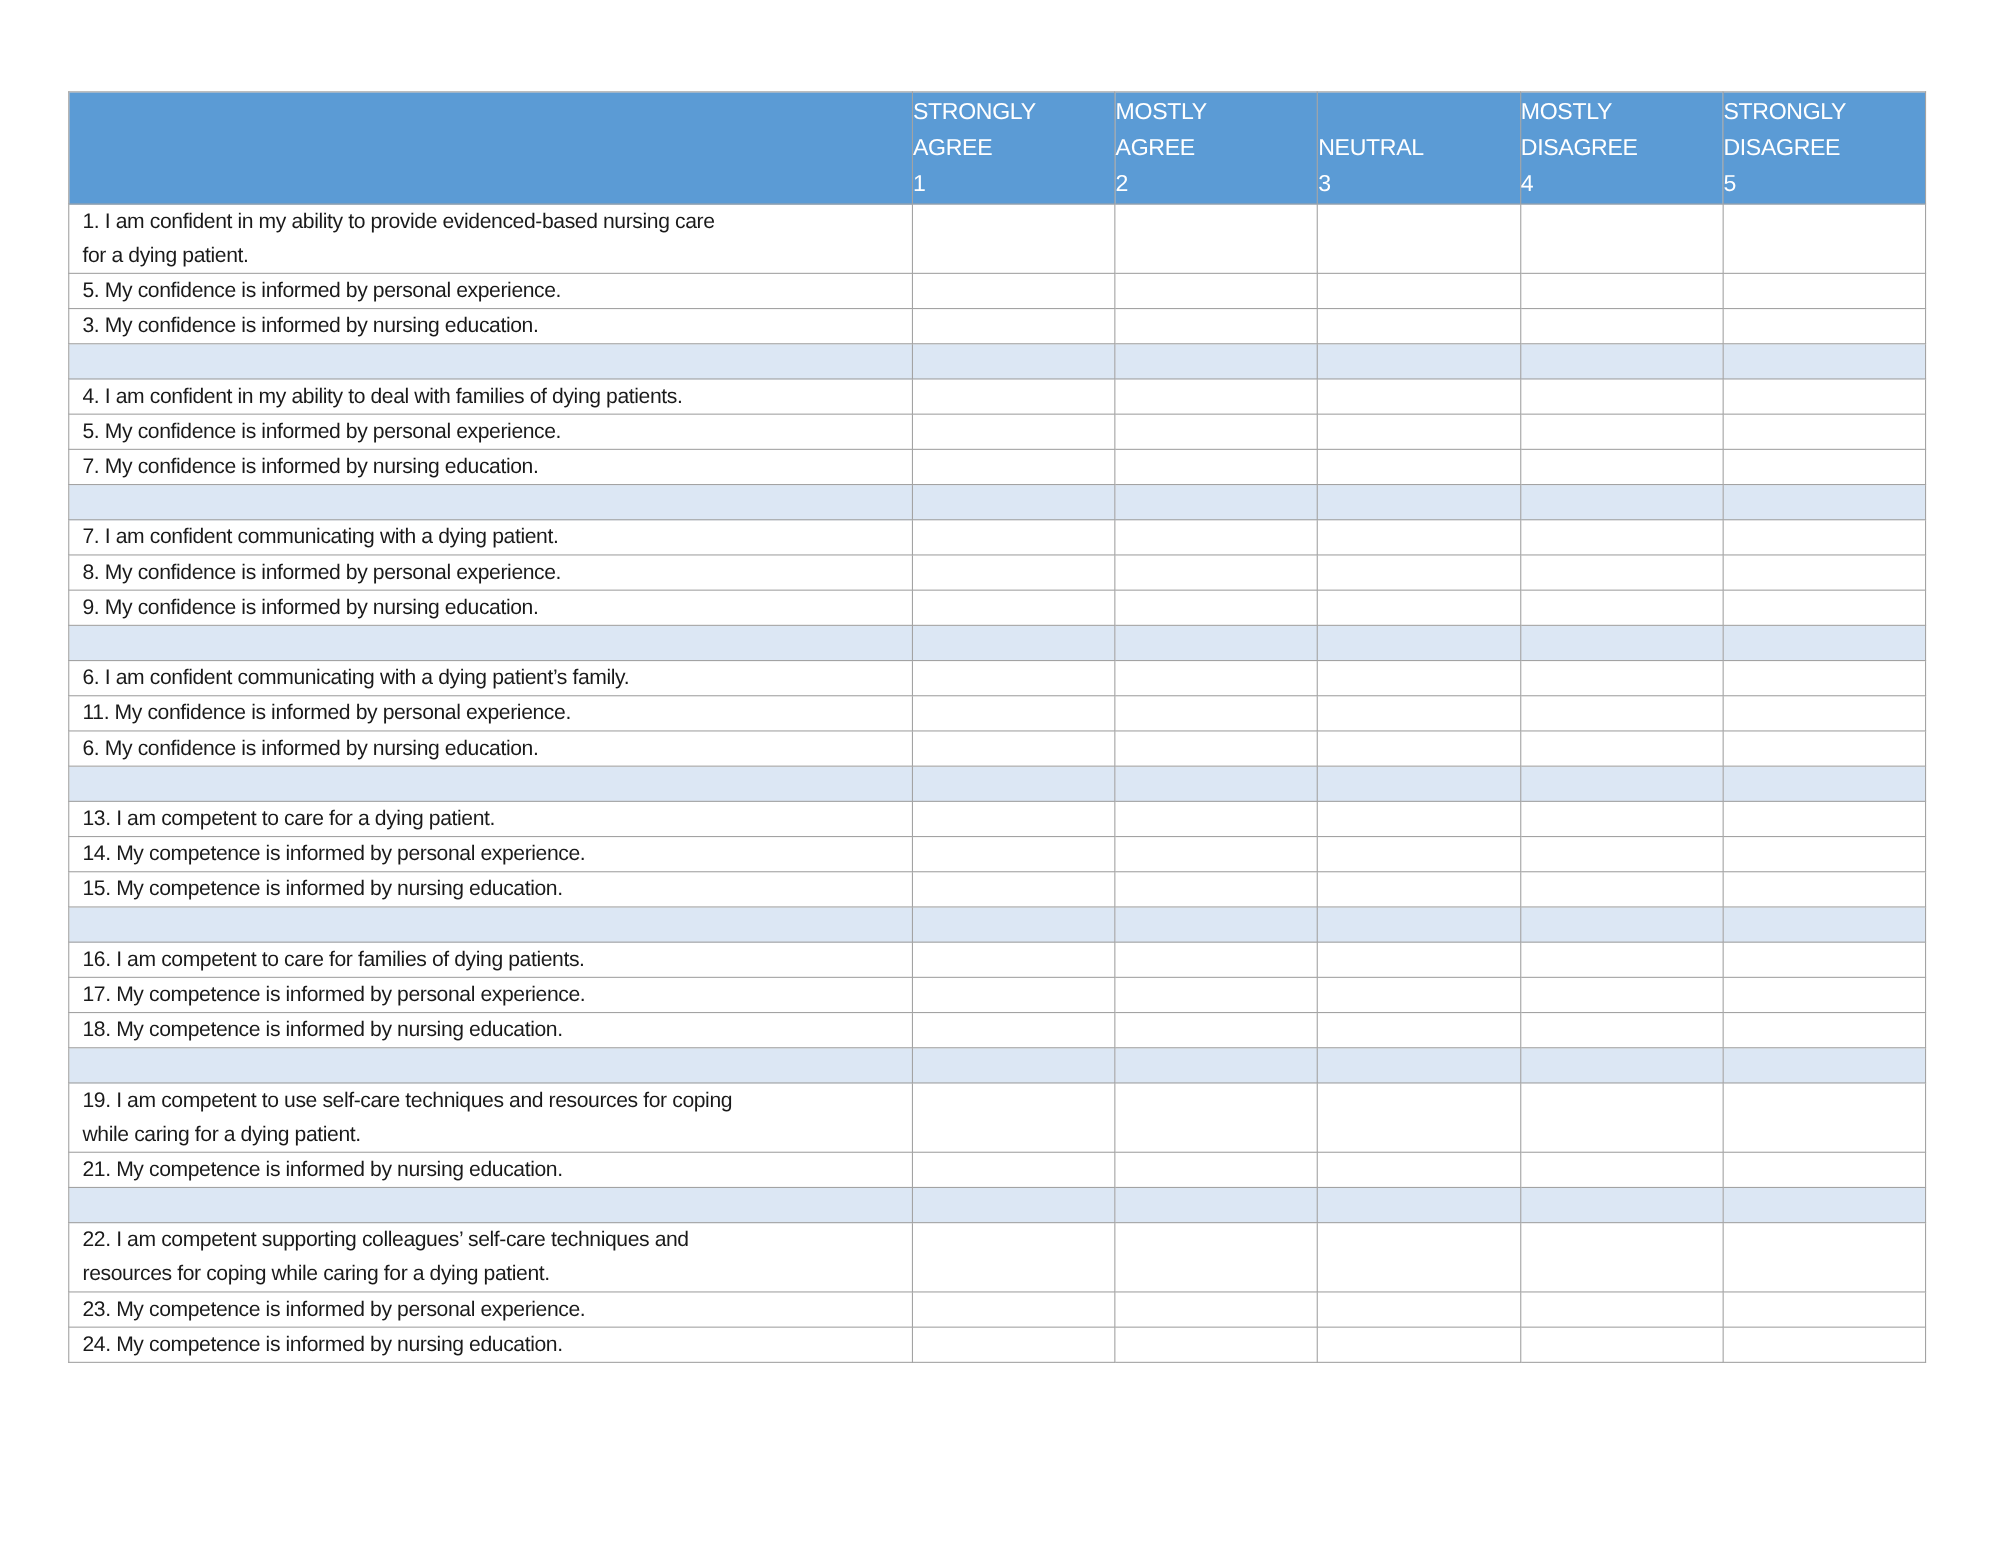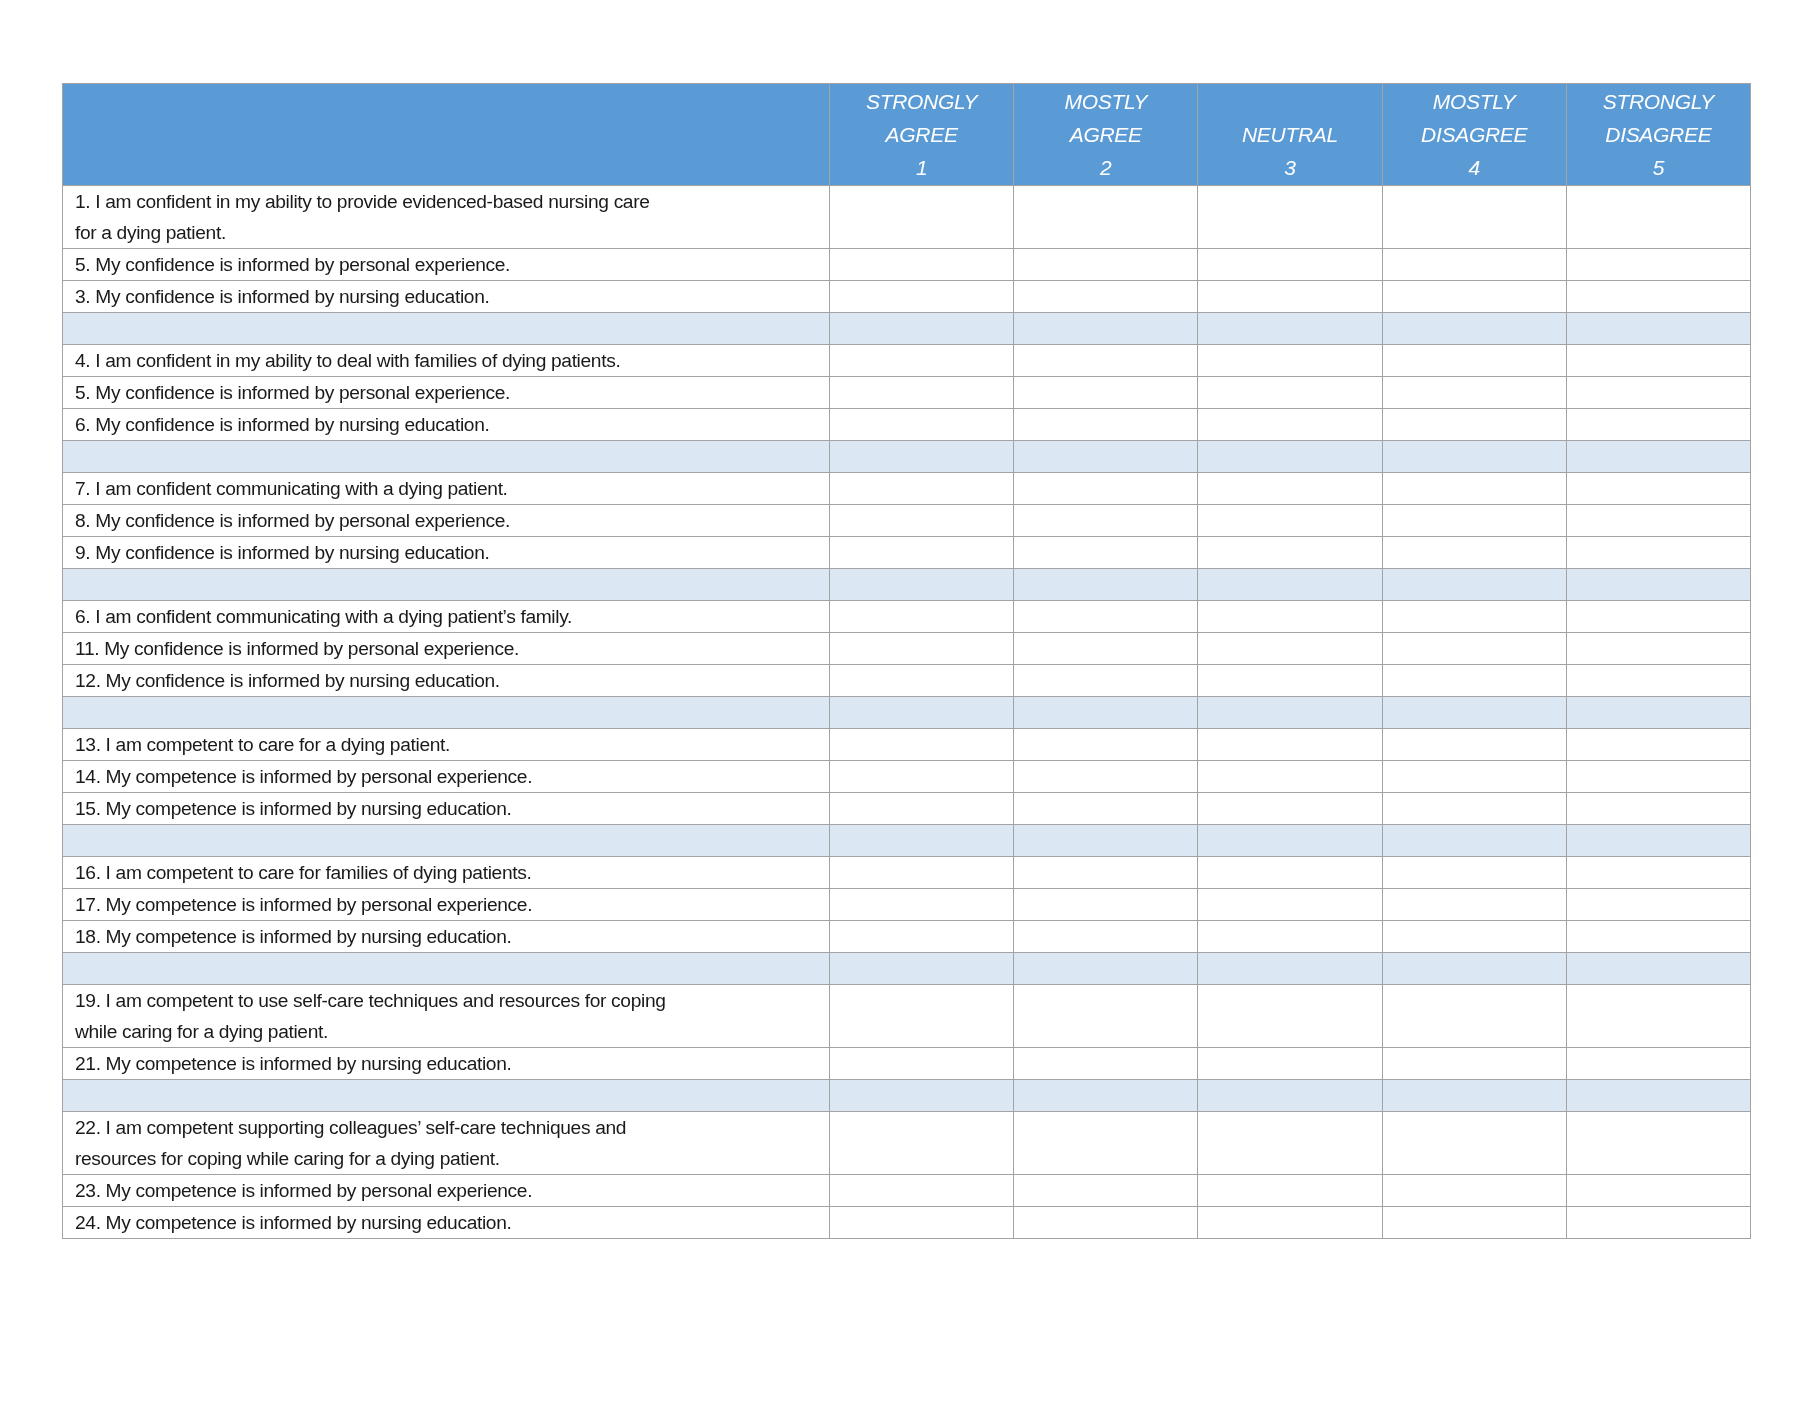--- a/index.html
+++ b/index.html
@@ -29,27 +29,26 @@
     box-sizing: border-box;
   }
   .col-statement { width: 767px; }
   .col-rating { width: 184.2px; }
 
   .header-row th {
     background: #5b9bd5;
     color: #ffffff;
     font-weight: normal;
     height: 102px;
-    text-align: center;
+    text-align: left;
     vertical-align: bottom;
     font-size: 21px;
     line-height: 33px;
     padding-bottom: 1px;
     letter-spacing: -0.3px;
-    font-style: italic;
   }
   .header-row th .hdr-line { display: block; }
 
   .stmt-cell {
     font-size: 19.2px;
     line-height: 31px;
     padding: 0 8px 0 12px !important;
     white-space: pre-line;
     letter-spacing: -0.35px;
     vertical-align: top;
@@ -147,85 +146,85 @@
       </tr>
       <tr class="single">
         <td class="stmt-cell">5. My confidence is informed by personal experience.</td>
         <td class="rating-cell"></td>
         <td class="rating-cell"></td>
         <td class="rating-cell"></td>
         <td class="rating-cell"></td>
         <td class="rating-cell"></td>
       </tr>
       <tr class="single">
+        <td class="stmt-cell">7. My confidence is informed by nursing education.</td>
+        <td class="rating-cell"></td>
+        <td class="rating-cell"></td>
+        <td class="rating-cell"></td>
+        <td class="rating-cell"></td>
+        <td class="rating-cell"></td>
+      </tr>
+      <tr class="sep">
+        <td class="stmt-cell"></td>
+        <td class="rating-cell"></td>
+        <td class="rating-cell"></td>
+        <td class="rating-cell"></td>
+        <td class="rating-cell"></td>
+        <td class="rating-cell"></td>
+      </tr>
+      <tr class="single">
+        <td class="stmt-cell">7. I am confident communicating with a dying patient.</td>
+        <td class="rating-cell"></td>
+        <td class="rating-cell"></td>
+        <td class="rating-cell"></td>
+        <td class="rating-cell"></td>
+        <td class="rating-cell"></td>
+      </tr>
+      <tr class="single">
+        <td class="stmt-cell">8. My confidence is informed by personal experience.</td>
+        <td class="rating-cell"></td>
+        <td class="rating-cell"></td>
+        <td class="rating-cell"></td>
+        <td class="rating-cell"></td>
+        <td class="rating-cell"></td>
+      </tr>
+      <tr class="single">
+        <td class="stmt-cell">9. My confidence is informed by nursing education.</td>
+        <td class="rating-cell"></td>
+        <td class="rating-cell"></td>
+        <td class="rating-cell"></td>
+        <td class="rating-cell"></td>
+        <td class="rating-cell"></td>
+      </tr>
+      <tr class="sep">
+        <td class="stmt-cell"></td>
+        <td class="rating-cell"></td>
+        <td class="rating-cell"></td>
+        <td class="rating-cell"></td>
+        <td class="rating-cell"></td>
+        <td class="rating-cell"></td>
+      </tr>
+      <tr class="single">
+        <td class="stmt-cell">6. I am confident communicating with a dying patient’s family.</td>
+        <td class="rating-cell"></td>
+        <td class="rating-cell"></td>
+        <td class="rating-cell"></td>
+        <td class="rating-cell"></td>
+        <td class="rating-cell"></td>
+      </tr>
+      <tr class="single">
+        <td class="stmt-cell">11. My confidence is informed by personal experience.</td>
+        <td class="rating-cell"></td>
+        <td class="rating-cell"></td>
+        <td class="rating-cell"></td>
+        <td class="rating-cell"></td>
+        <td class="rating-cell"></td>
+      </tr>
+      <tr class="single">
         <td class="stmt-cell">6. My confidence is informed by nursing education.</td>
-        <td class="rating-cell"></td>
-        <td class="rating-cell"></td>
-        <td class="rating-cell"></td>
-        <td class="rating-cell"></td>
-        <td class="rating-cell"></td>
-      </tr>
-      <tr class="sep">
-        <td class="stmt-cell"></td>
-        <td class="rating-cell"></td>
-        <td class="rating-cell"></td>
-        <td class="rating-cell"></td>
-        <td class="rating-cell"></td>
-        <td class="rating-cell"></td>
-      </tr>
-      <tr class="single">
-        <td class="stmt-cell">7. I am confident communicating with a dying patient.</td>
-        <td class="rating-cell"></td>
-        <td class="rating-cell"></td>
-        <td class="rating-cell"></td>
-        <td class="rating-cell"></td>
-        <td class="rating-cell"></td>
-      </tr>
-      <tr class="single">
-        <td class="stmt-cell">8. My confidence is informed by personal experience.</td>
-        <td class="rating-cell"></td>
-        <td class="rating-cell"></td>
-        <td class="rating-cell"></td>
-        <td class="rating-cell"></td>
-        <td class="rating-cell"></td>
-      </tr>
-      <tr class="single">
-        <td class="stmt-cell">9. My confidence is informed by nursing education.</td>
-        <td class="rating-cell"></td>
-        <td class="rating-cell"></td>
-        <td class="rating-cell"></td>
-        <td class="rating-cell"></td>
-        <td class="rating-cell"></td>
-      </tr>
-      <tr class="sep">
-        <td class="stmt-cell"></td>
-        <td class="rating-cell"></td>
-        <td class="rating-cell"></td>
-        <td class="rating-cell"></td>
-        <td class="rating-cell"></td>
-        <td class="rating-cell"></td>
-      </tr>
-      <tr class="single">
-        <td class="stmt-cell">6. I am confident communicating with a dying patient’s family.</td>
-        <td class="rating-cell"></td>
-        <td class="rating-cell"></td>
-        <td class="rating-cell"></td>
-        <td class="rating-cell"></td>
-        <td class="rating-cell"></td>
-      </tr>
-      <tr class="single">
-        <td class="stmt-cell">11. My confidence is informed by personal experience.</td>
-        <td class="rating-cell"></td>
-        <td class="rating-cell"></td>
-        <td class="rating-cell"></td>
-        <td class="rating-cell"></td>
-        <td class="rating-cell"></td>
-      </tr>
-      <tr class="single">
-        <td class="stmt-cell">12. My confidence is informed by nursing education.</td>
         <td class="rating-cell"></td>
         <td class="rating-cell"></td>
         <td class="rating-cell"></td>
         <td class="rating-cell"></td>
         <td class="rating-cell"></td>
       </tr>
       <tr class="sep">
         <td class="stmt-cell"></td>
         <td class="rating-cell"></td>
         <td class="rating-cell"></td>

